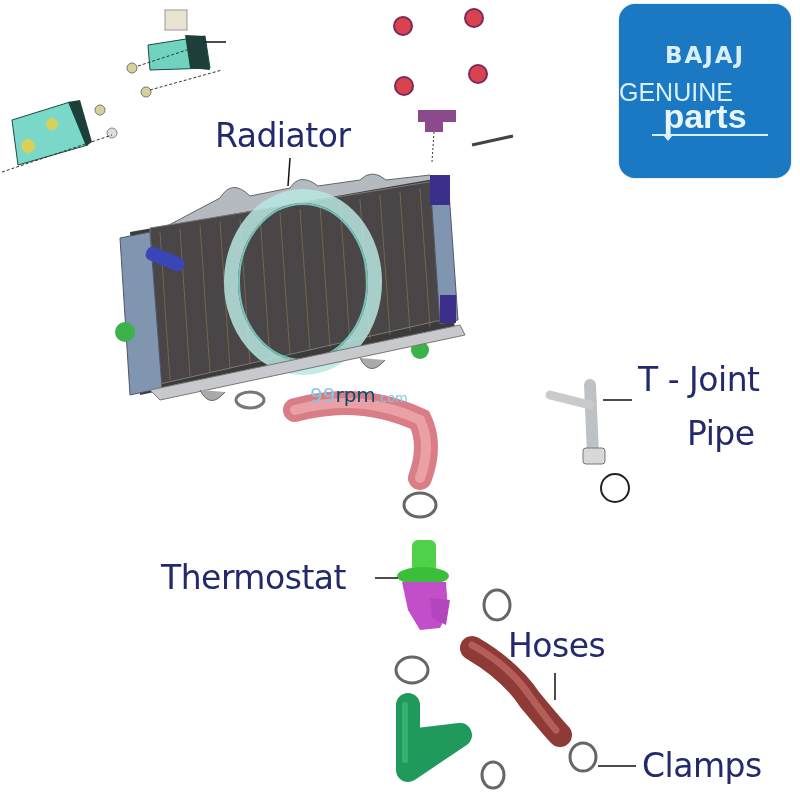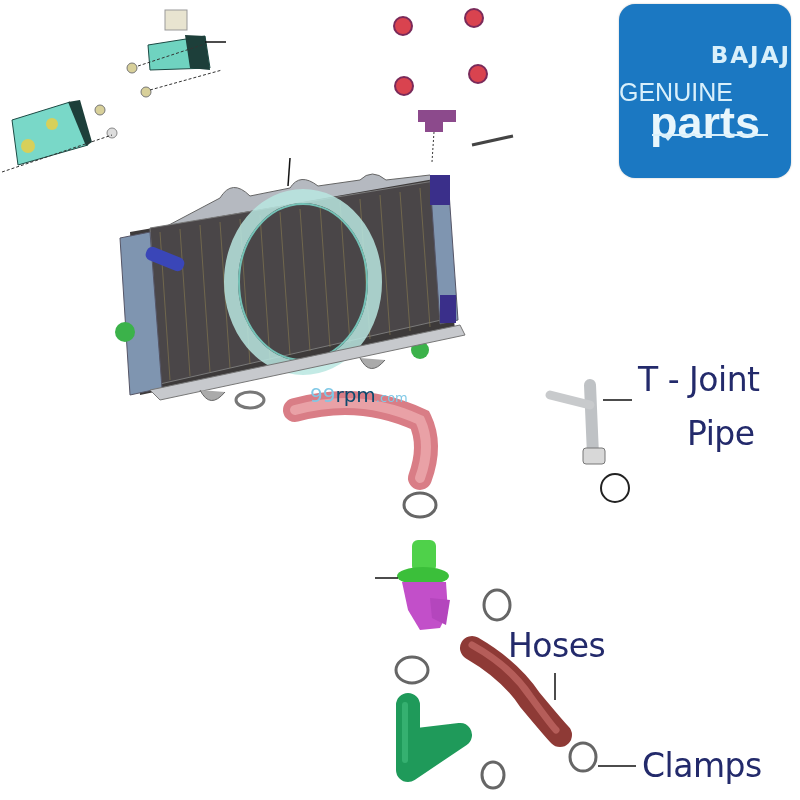--- a/index.html
+++ b/index.html
@@ -1,22 +1,22 @@
 <!DOCTYPE html>
 <html><head>
 <meta charset="utf-8">
 <style>
   html, body { margin:0; padding:0; background:#ffffff; }
   body { width:800px; height:800px; position:relative; overflow:hidden; font-family:"DejaVu Sans", sans-serif; }
   .canvas { position:absolute; left:0; top:0; width:800px; height:800px; }
   .label { position:absolute; color:#232a6b; font-family:"DejaVu Sans", sans-serif; font-size:33px; line-height:1; white-space:nowrap; letter-spacing:-0.5px; }
   .logo { position:absolute; left:619px; top:4px; width:172px; height:174px; background:#1b78c2; border-radius:16px; box-shadow:0 0 2px rgba(0,0,0,.25); }
-  .logo .brand { position:absolute; left:0; right:0; top:38px; text-align:right; color:#d9f0fb; font-family:"DejaVu Sans", sans-serif; font-weight:bold; font-size:23px; letter-spacing:2px; }
+  .logo .brand { position:absolute; left:0; right:0; top:38px; text-align:center; color:#d9f0fb; font-family:"DejaVu Sans", sans-serif; font-weight:bold; font-size:23px; letter-spacing:2px; }
   .logo .genuine { position:absolute; left:0; right:0; top:74px; text-align:left; color:#d9f0fb; font-family:"Liberation Sans", sans-serif; font-size:25px; }
-  .logo .parts { position:absolute; left:0; right:0; top:93px; text-align:center; color:#e8f6fc; font-family:"Liberation Sans", sans-serif; font-weight:bold; font-size:45px; }
+  .logo .parts { position:absolute; left:0; right:0; top:93px; text-align:center; color:#e8f6fc; font-family:"Liberation Sans", sans-serif; font-weight:bold; font-size:34px; }
   .logo .underline { position:absolute; left:33px; width:116px; top:130px; height:2px; background:#d9f0fb; }
   .logo .tri { position:absolute; left:44px; top:131px; width:0; height:0; border-left:5px solid transparent; border-right:5px solid transparent; border-top:6px solid #d9f0fb; }
   .watermark { position:absolute; left:310px; top:385px; font-family:"DejaVu Sans", sans-serif; font-size:20px; line-height:1; white-space:nowrap; }
   .watermark .w1 { color:#7fc8e6; }
   .watermark .w2 { color:#0c4a6e; }
   .watermark .w3 { color:#7fc8e6; font-size:13px; }
   svg { position:absolute; left:0; top:0; }
 </style>
 </head>
 <body>
@@ -130,22 +130,24 @@
 
     <g>
       <path d="M408,705 L408,770 L460,735 L418,740" fill="none" stroke="#1f9a5a" stroke-width="24" stroke-linejoin="round" stroke-linecap="round"></path>
       <path d="M405,705 L405,760" fill="none" stroke="#45c07e" stroke-width="6" stroke-linecap="round" opacity="0.6"></path>
     </g>
 
     <line x1="598" y1="766" x2="636" y2="766" stroke="#111" stroke-width="1.5"></line>
     <line x1="205" y1="42" x2="226" y2="42" stroke="#111" stroke-width="1.5"></line>
   </svg>
 
+  <div class="label" style="left:215px; top:119px;">Radiator</div>
   <div class="label" style="left:638px; top:363px;">T - Joint</div>
   <div class="label" style="left:640px; top:417px;margin-left:47px;">Pipe</div>
+  <div class="label" style="left:161px; top:561px;">Thermostat</div>
   <div class="label" style="left:508px; top:629px;">Hoses</div>
   <div class="label" style="left:642px; top:749px;">Clamps</div>
 
   <div class="watermark">
     <span class="w1">99</span><span class="w2">rpm</span><span class="w3">.com</span>
   </div>
 
   <div class="logo">
     <div class="brand">BAJAJ</div>
     <div class="genuine">GENUINE</div>

